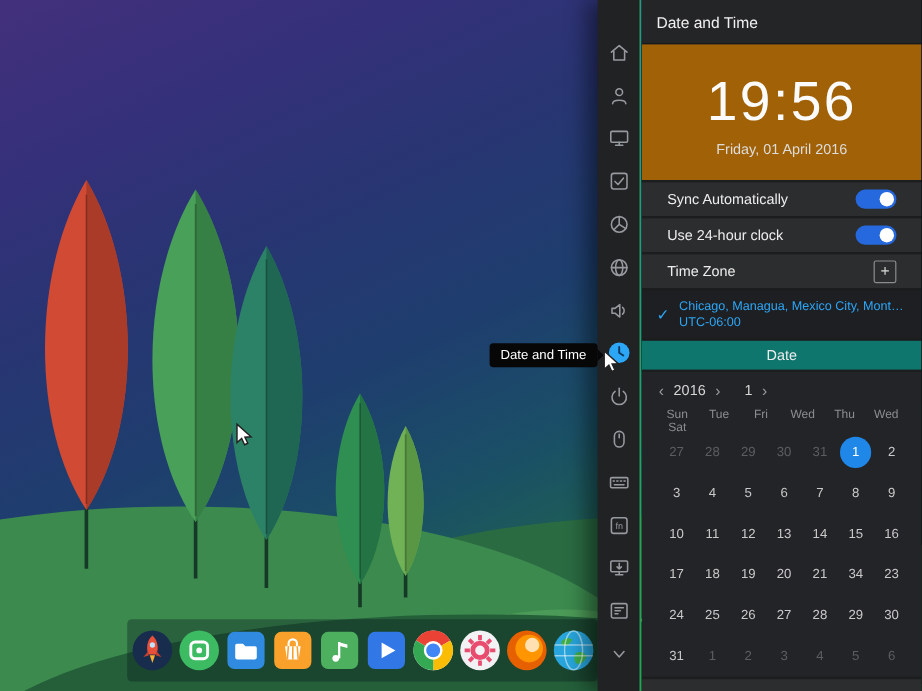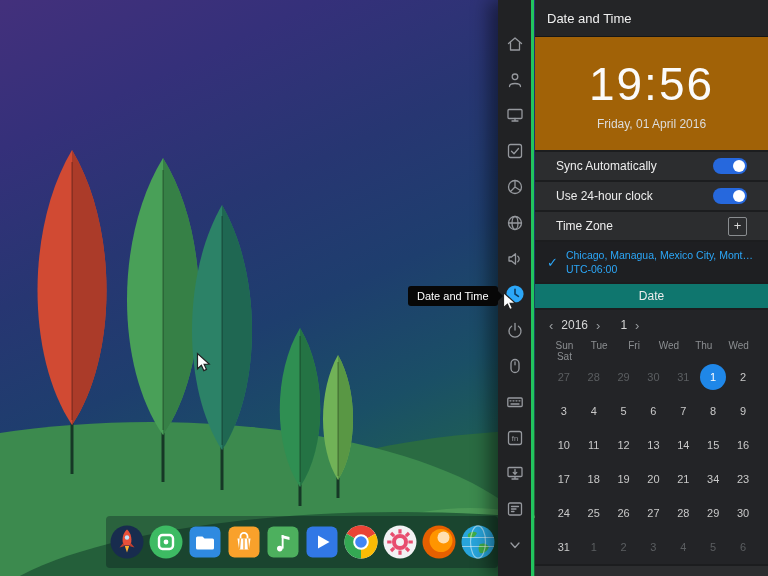--- a/index.html
+++ b/index.html
@@ -25,21 +25,21 @@
   
   .tooltip{position:absolute;left:408px;top:286px;height:20px;z-index:55;
     background:#070707;color:#fff;font-size:11px;line-height:20px;
     padding:0 9px;border-radius:3px;white-space:nowrap;}
   .tooltip::after{content:"";position:absolute;right:-5px;top:50%;margin-top:-5px;
     border-top:5px solid transparent;border-bottom:5px solid transparent;
     border-left:5px solid #070707;}
 
   
   .sidebar{position:absolute;left:498px;top:0;bottom:0;width:36px;background:#212224;
-    box-shadow:-9px 0 18px rgba(0,0,0,.45);border-right:3px solid #22c55e;
+    box-shadow:-9px 0 18px rgba(0,0,0,.45);border-right:1px solid #22c55e;
     display:flex;flex-direction:column;align-items:center;padding-top:26px;box-sizing:border-box;z-index:10;}
   .side-item{width:36px;height:35.8px;display:flex;align-items:center;justify-content:center;
     color:#96999e;flex:0 0 auto;}
   .side-item svg{width:20px;height:20px;display:block;}
 
   
   .panel{position:absolute;left:535px;top:0;right:0;bottom:0;background:#1c1d1f;
     display:flex;flex-direction:column;z-index:10;color:#e8e8e8;}
   .panel-header{height:36px;background:#242527;border-bottom:1px solid #151617;
     display:flex;align-items:center;padding:0 12px;font-size:13px;color:#f0f0f0;flex:0 0 auto;}

